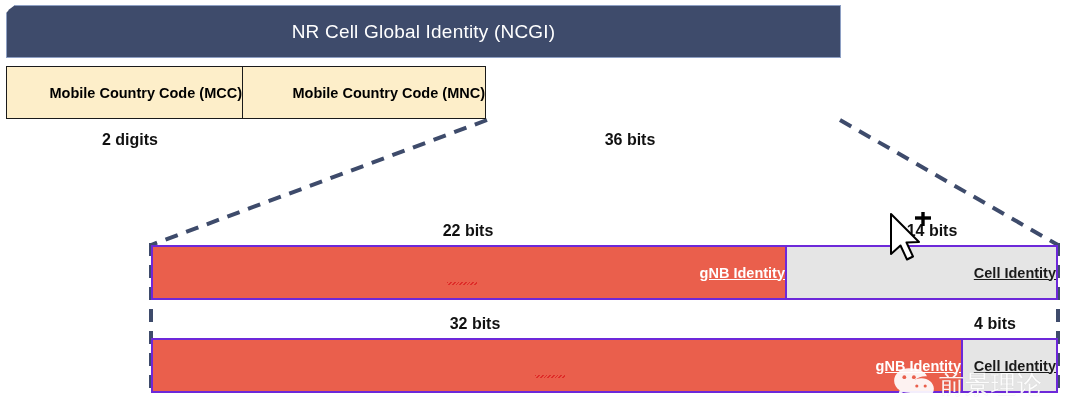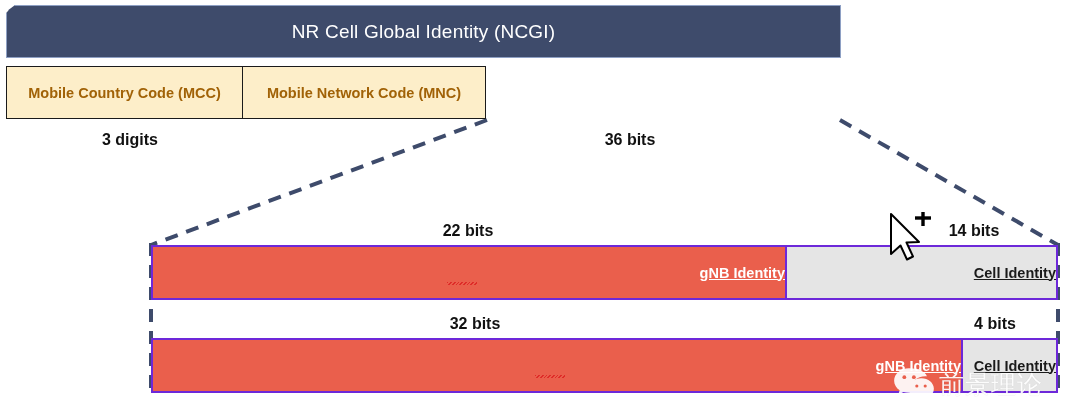--- a/index.html
+++ b/index.html
@@ -48,22 +48,22 @@
     height: 53px;
     display: flex;
     box-sizing: border-box;
   }
   .cell-mcc, .cell-mnc {
     background: #fdeec9;
     border: 1px solid #1a1a1a;
     box-sizing: border-box;
     display: flex;
     align-items: center;
-    justify-content: center;
-    color: #a16207;
+    justify-content: flex-end;
+    color: #000000;
     font-size: 14.5px;
     font-weight: bold;
   }
   .cell-mcc { width: 237px; }
   .cell-mnc { width: 243px; border-left: none; }
   .cell-cgi {
     flex: 1;
     background: #ea5f4c;
     border: 1px solid #7e8cb0;
     border-left: none;
@@ -128,21 +128,21 @@
     bottom: 13px;
     background-image:
       repeating-linear-gradient(135deg,
         #d22 0px, #d22 1.2px, transparent 1.2px, transparent 2.6px);
     opacity: .85;
     pointer-events: none;
   }
 
   
   .lbl-22bits { left: 398px; top: 222px; width: 140px; }
-  .lbl-14bits { left: 904px; top: 222px; width: 140px; }
+  .lbl-14bits { left: 862px; top: 222px; width: 140px; }
   .lbl-32bits { left: 405px; top: 315px; width: 140px; }
   .lbl-4bits  { left: 925px; top: 315px; width: 140px; }
 
   
   .dash-svg {
     left: 0; top: 0;
     width: 1080px; height: 417px;
     pointer-events: none;
   }
 
@@ -195,25 +195,25 @@
 
   <div class="abs ncgi-bar">
     <span>NR Cell Global Identity (NCGI)</span>
   </div>
 
   <div class="abs row2">
     <div class="cell-mcc">
       <span>Mobile Country Code (MCC)</span>
     </div>
     <div class="cell-mnc">
-      <span>Mobile Network Code (MNC)</span>
-    </div>
-  </div>
-
-  <div class="abs lbl lbl-3digits">3 digits</div>
+      <span>Mobile Country Code (MNC)</span>
+    </div>
+  </div>
+
+  <div class="abs lbl lbl-3digits">2 digits</div>
   <div class="abs lbl lbl-36bits">36 bits</div>
 
   <div class="abs lbl lbl-22bits">22 bits</div>
   <div class="abs lbl lbl-14bits">14 bits</div>
 
   <div class="abs bitbar bar1">
     <div class="seg seg-gnb">
       <span>gNB Identity</span>
       <span class="squiggle" style="left:294px;width:30px;"></span>
     </div>

